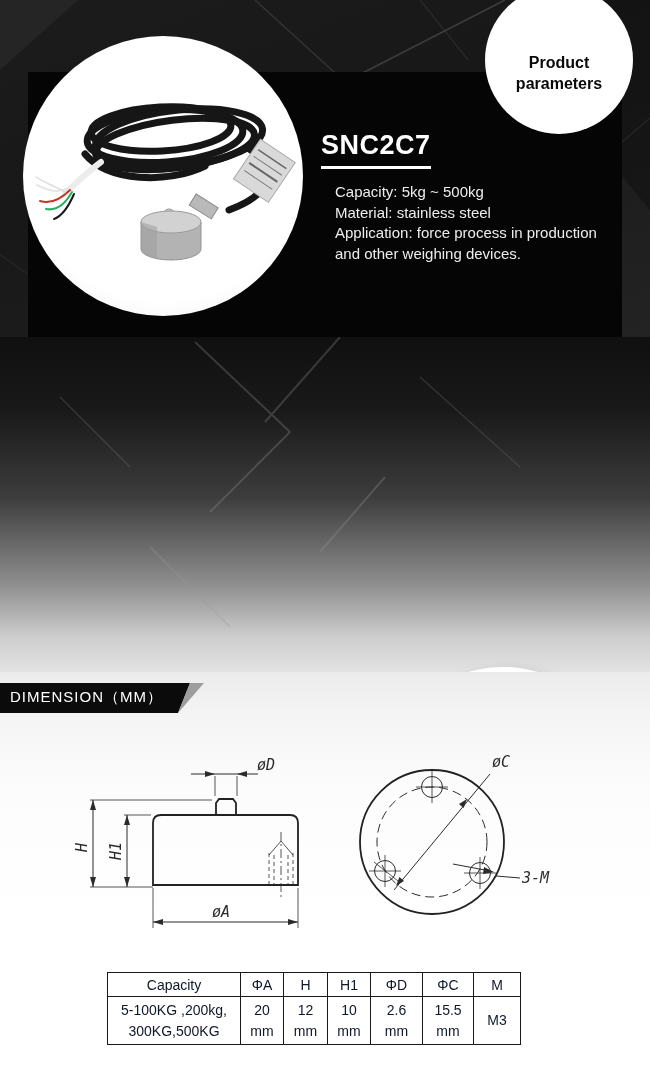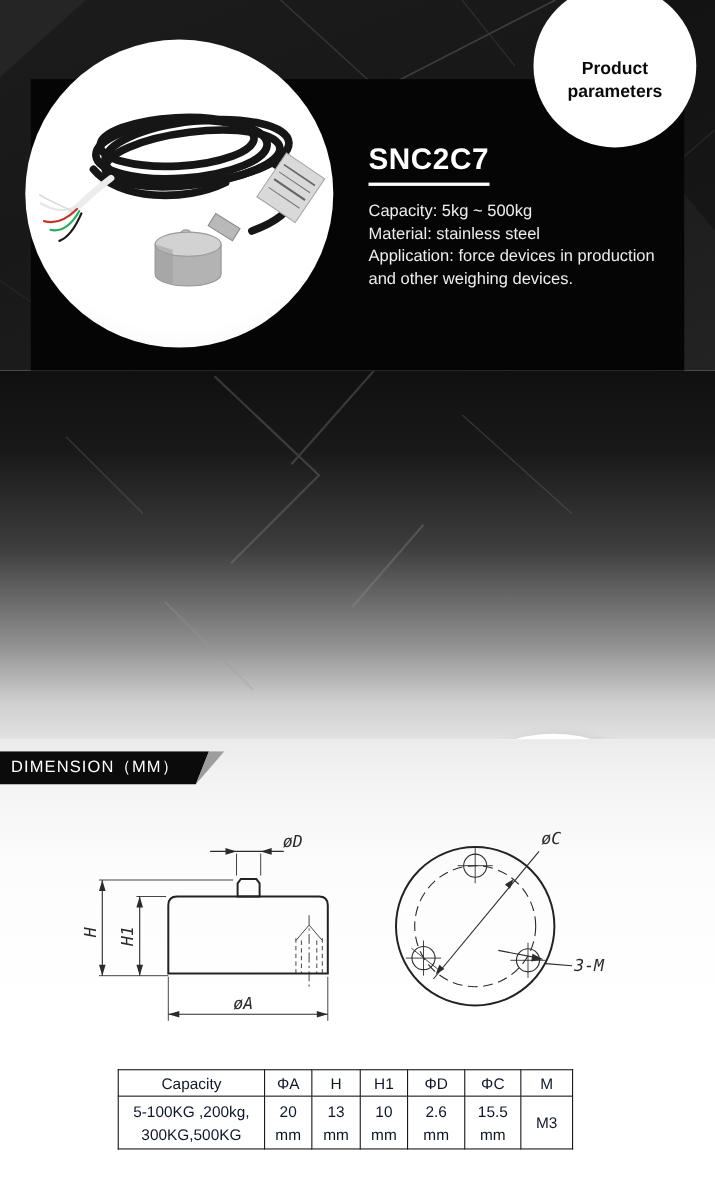--- a/index.html
+++ b/index.html
@@ -10,21 +10,21 @@
   
   .top-section{position:absolute;left:0;top:0;width:650px;height:337px;
                background:linear-gradient(160deg,#1c1c1c 0%,#181818 40%,#232323 100%);overflow:hidden;}
   .top-pattern{position:absolute;left:0;top:0;}
   .black-panel{position:absolute;left:28px;top:72px;width:594px;height:265px;background:#050505;}
   .photo-circle{position:absolute;left:23px;top:36px;width:280px;height:280px;border-radius:50%;
                 background:radial-gradient(circle at 50% 42%,#ffffff 68%,#ededed 100%);overflow:hidden;}
   .badge-circle{position:absolute;left:485px;top:-14px;width:148px;height:148px;border-radius:50%;
                 background:#ffffff;color:#0a0a0a;text-align:center;padding-top:66px;
                 font-size:16px;font-weight:bold;line-height:21px;}
-  .product-title{position:absolute;left:335px;top:130px;color:#ffffff;font-size:27px;font-weight:bold;
+  .product-title{position:absolute;left:321px;top:130px;color:#ffffff;font-size:27px;font-weight:bold;
                  letter-spacing:.5px;border-bottom:3px solid #fff;padding-bottom:5px;}
   .product-specs{position:absolute;left:335px;top:182px;width:280px;color:#ededed;
                  font-size:15px;font-weight:500;line-height:20.5px;}
 
   
   .middle-section{position:absolute;left:0;top:337px;width:650px;height:335px;overflow:hidden;
       background:linear-gradient(180deg,#101010 0%,#191919 22%,#3d3d3d 48%,#8f8f8f 74%,#cfcfcf 90%,#e2e2e2 100%);}
   .mid-pattern{position:absolute;left:0;top:0;}
   .view-circle{position:absolute;border-radius:50%;overflow:hidden;
                background:radial-gradient(circle at 48% 40%,#ffffff 66%,#ebebeb 100%);
@@ -112,21 +112,21 @@
     <div class="badge-circle">
       <div>Product</div>
       <div>parameters</div>
     </div>
 
     <div class="product-title">SNC2C7</div>
 
     <div class="product-specs">
       <div>Capacity: 5kg ~ 500kg</div>
       <div>Material: stainless steel</div>
-      <div>Application: force devices in production</div>
+      <div>Application: force process in production</div>
       <div>and other weighing devices.</div>
     </div>
   </div>
 
   <div class="middle-section">
     <svg class="mid-pattern" width="650" height="335">
       <g stroke="#9a9a9a" stroke-width="2" fill="none" opacity=".28">
         <path d="M195,5 L290,95 L210,175"></path>
         <path d="M340,0 L265,85"></path>
         <path d="M385,140 L320,215"></path>
@@ -266,21 +266,21 @@
         <tr>
           <td>
             <div>5-100KG ,200kg,</div>
             <div>300KG,500KG</div>
           </td>
           <td>
             <div>20</div>
             <div>mm</div>
           </td>
           <td>
-            <div>13</div>
+            <div>12</div>
             <div>mm</div>
           </td>
           <td>
             <div>10</div>
             <div>mm</div>
           </td>
           <td>
             <div>2.6</div>
             <div>mm</div>
           </td>

